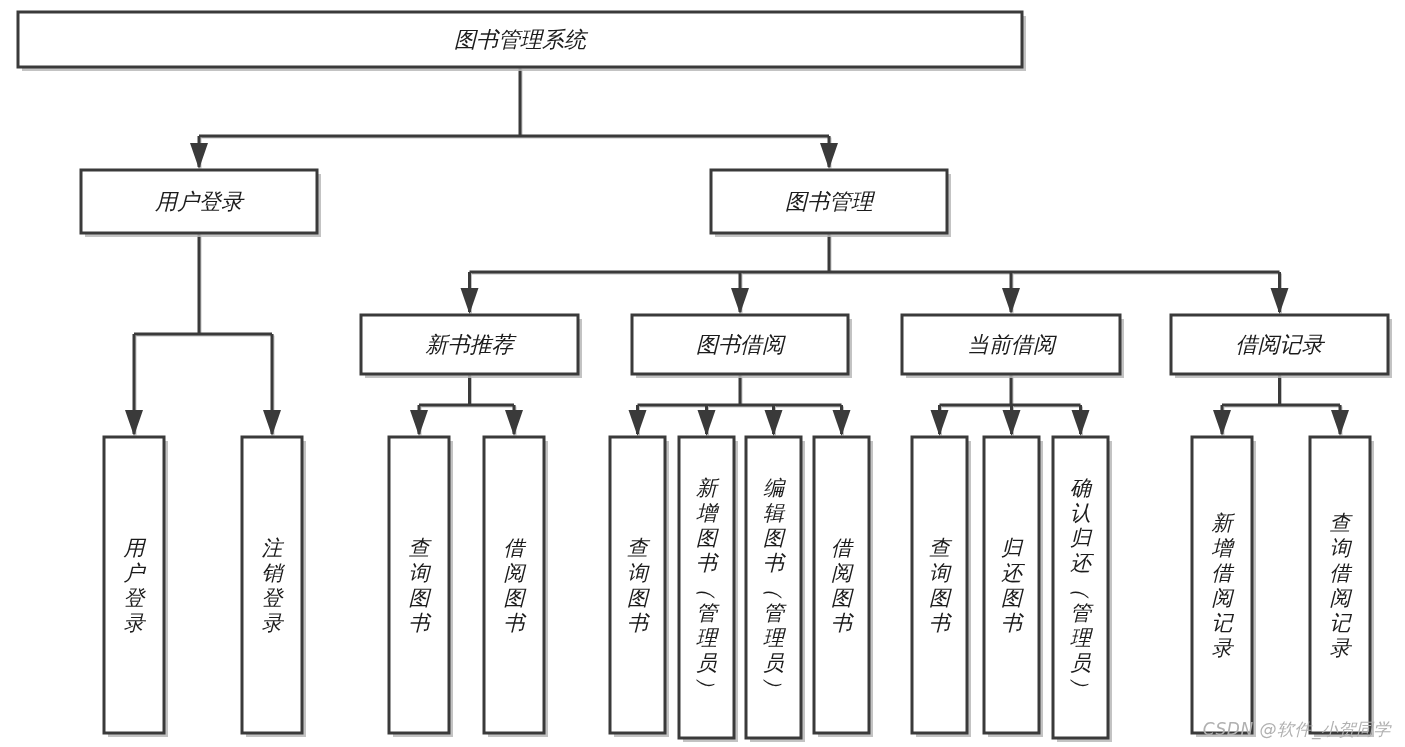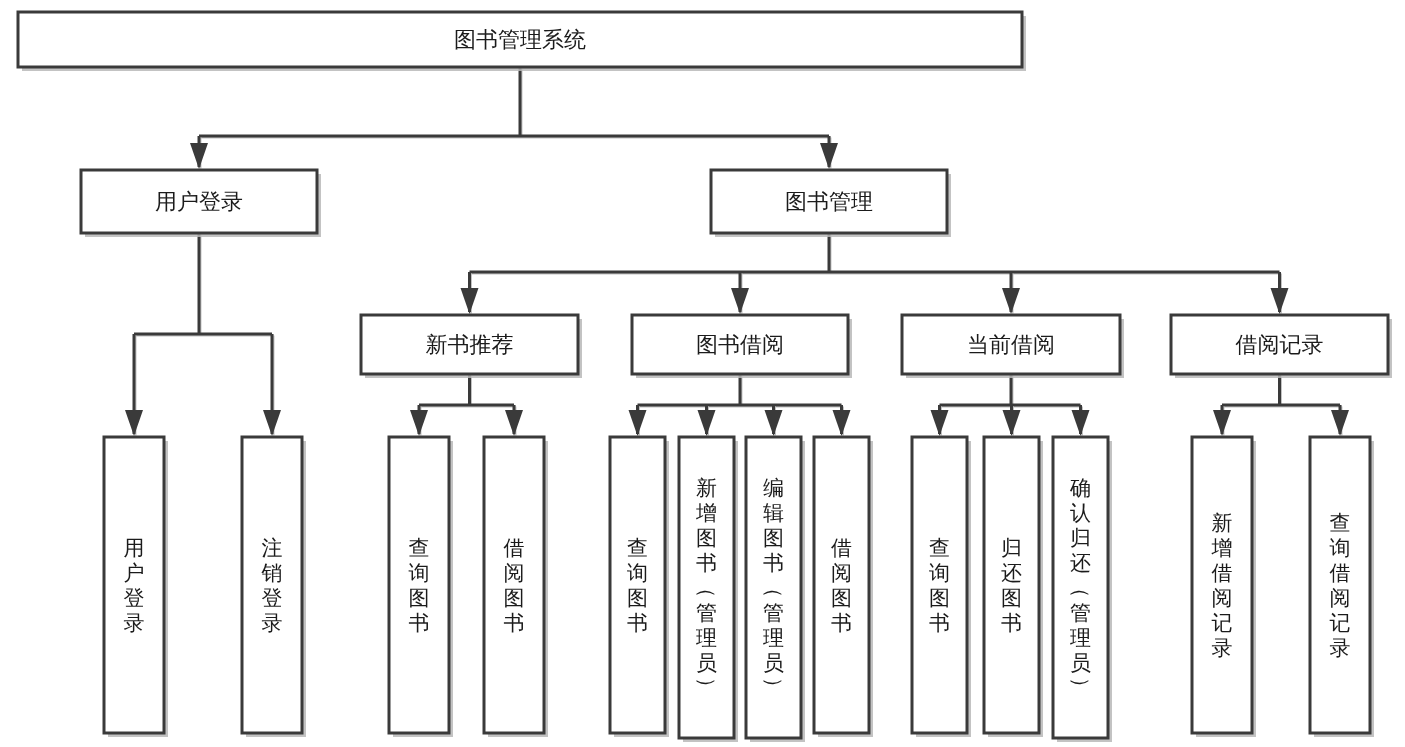--- a/index.html
+++ b/index.html
@@ -13,20 +13,21 @@
     width: 1405px;
     height: 747px;
     overflow: hidden;
     position: relative;
   }
   #diagram-root {
     position: relative;
     width: 1405px;
     height: 747px;
     background: #ffffff;
+    font-style: italic;
   }
   svg#diagram-svg {
     position: absolute;
     left: 0;
     top: 0;
     width: 1405px;
     height: 747px;
     display: block;
   }
   .node-box {
@@ -313,13 +314,14 @@
         <g>
           <text x="1340" y="529.5" class="node-label-v">查</text>
           <text x="1340" y="554.5" class="node-label-v">询</text>
           <text x="1340" y="579.5" class="node-label-v">借</text>
           <text x="1340" y="604.5" class="node-label-v">阅</text>
           <text x="1340" y="629.5" class="node-label-v">记</text>
           <text x="1340" y="654.5" class="node-label-v">录</text>
         </g>
       </g>
     </svg>
+  <div class="watermark-text">CSDN @软件_小贺同学</div>
 </div>
 
 </body></html>

